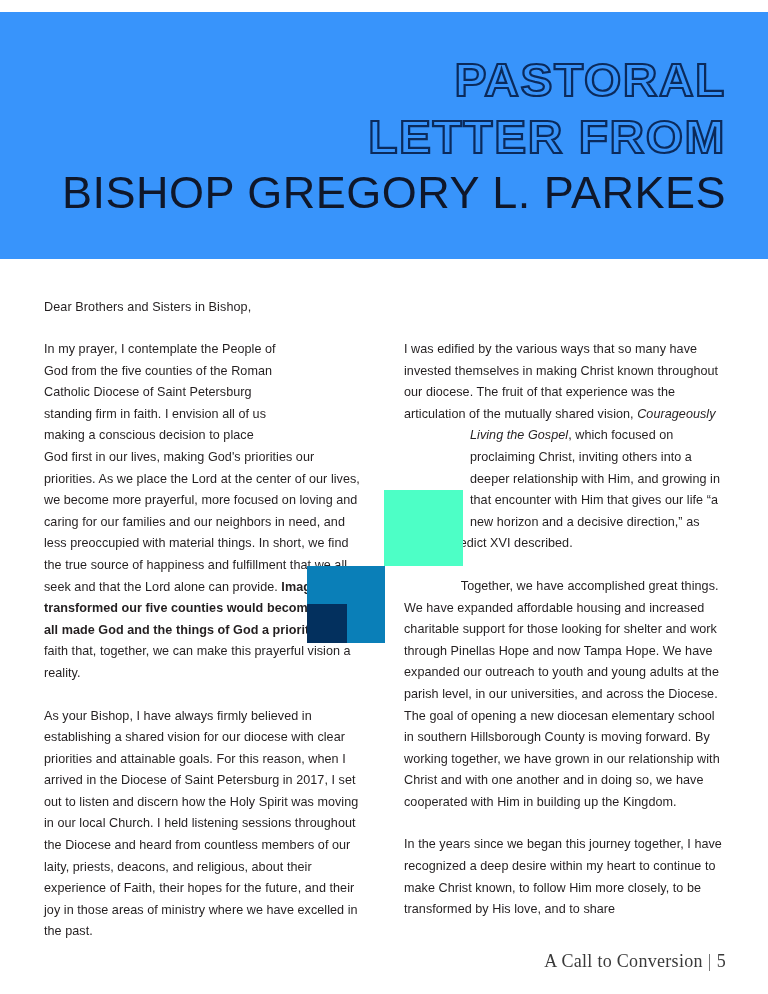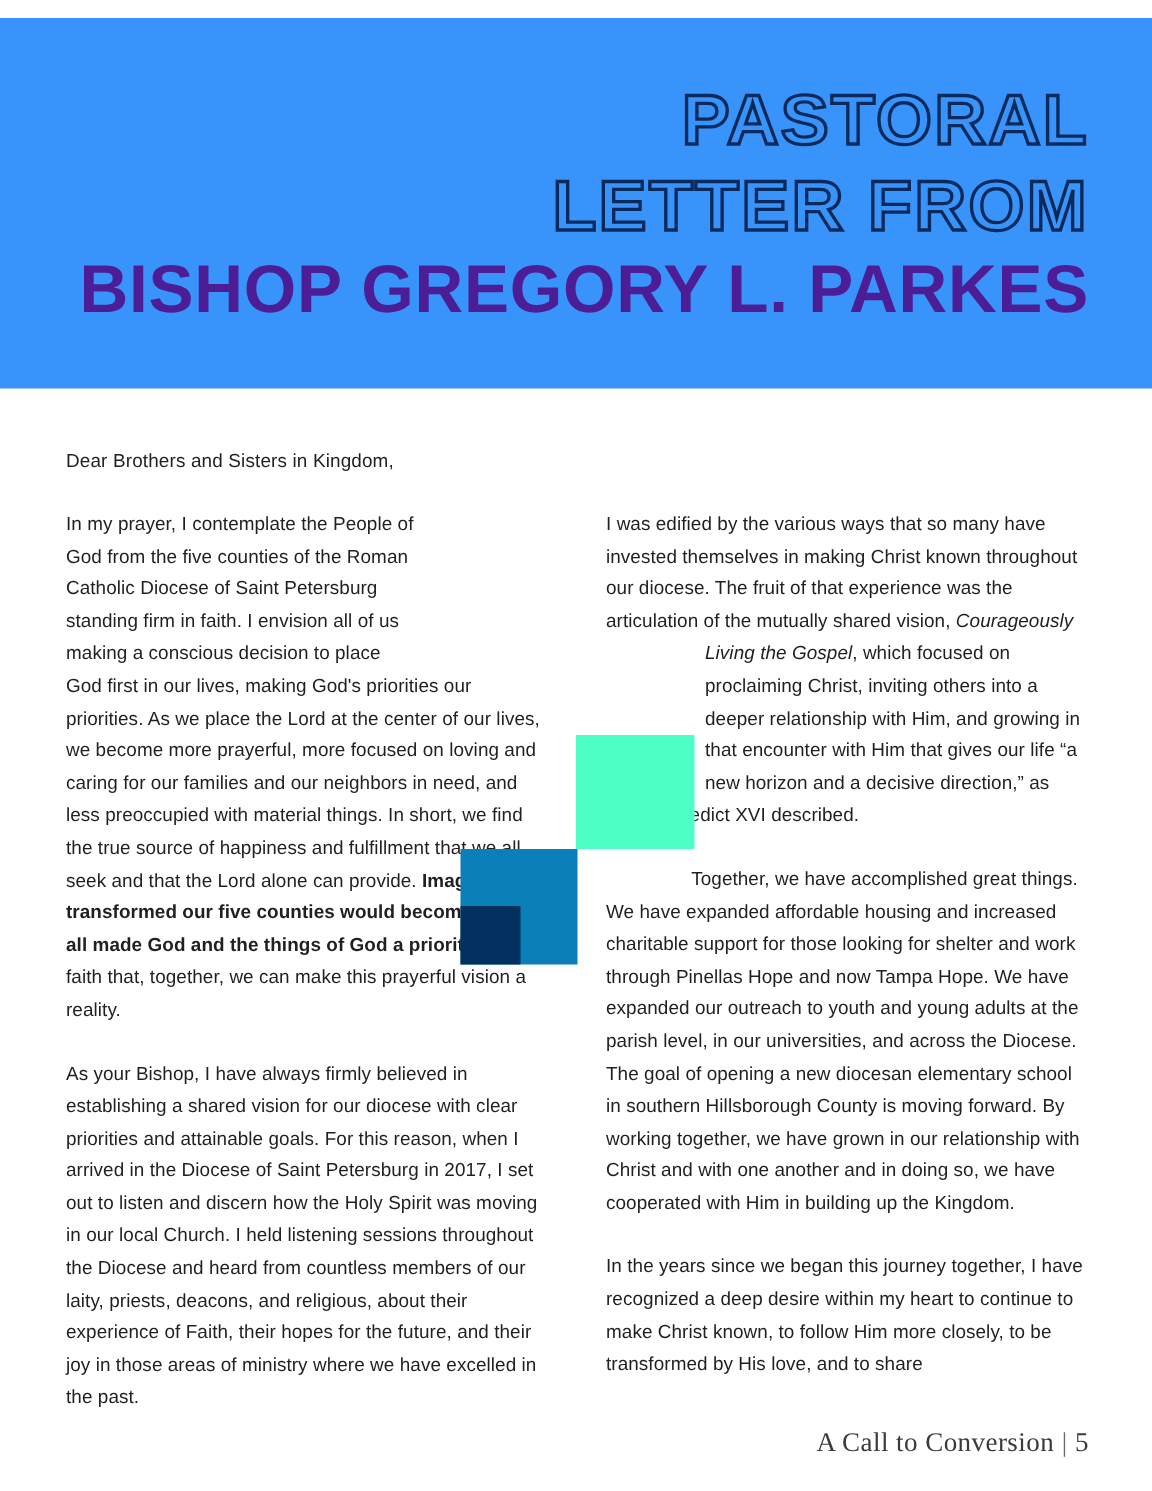--- a/index.html
+++ b/index.html
@@ -45,24 +45,24 @@
     -webkit-text-stroke: 2.2px #0b2a5b;
     text-stroke: 2.2px #0b2a5b;
     margin-bottom: 10px;
     transform: scaleX(1.02);
     transform-origin: right center;
     white-space: nowrap;
   }
   .title-solid {
     display: block;
     font-family: "Liberation Sans Narrow", "Liberation Sans", sans-serif;
-    font-weight: 700;
+    font-weight: 400;
     font-size: 45px;
     letter-spacing: 0.5px;
-    color: #4c1d95;
+    color: #0f172a;
     white-space: nowrap;
     transform: scaleX(1.0);
     transform-origin: right center;
     margin-top: 4px;
     text-align: right;
   }
 
   
   .page-body {
     position: absolute;
@@ -166,21 +166,21 @@
 <div class="header-band">
   <div class="header-titles">
     <span class="title-outline">PASTORAL</span>
     <span class="title-outline">LETTER FROM</span>
     <span class="title-solid">BISHOP GREGORY L. PARKES</span>
   </div>
 </div>
 
 <div class="page-body">
 
-  <div class="salutation">Dear Brothers and Sisters in Kingdom,</div>
+  <div class="salutation">Dear Brothers and Sisters in Bishop,</div>
 
   <div class="col col-left">
     <p>
       <span class="float-blue-shim"></span>
       <span>In my prayer, I contemplate the People of God from the five counties of the Roman Catholic Diocese of Saint Petersburg standing firm in faith. I envision all of us making a conscious decision to place God first in our lives, making God's priorities our priorities. As we place the Lord at the center of our lives, we become more prayerful, more focused on loving and caring for our families and our neighbors in need, and less preoccupied with material things. In short, we find the true source of happiness and fulfillment that we all seek and that the Lord alone can provide. </span><b>Imagine how transformed our five counties would become if we all made God and the things of God a priority.</b><span> I have faith that, together, we can make this prayerful vision a reality.</span>
     </p>
     <p>As your Bishop, I have always firmly believed in establishing a shared vision for our diocese with clear priorities and attainable goals. For this reason, when I arrived in the Diocese of Saint Petersburg in 2017, I set out to listen and discern how the Holy Spirit was moving in our local Church. I held listening sessions throughout the Diocese and heard from countless members of our laity, priests, deacons, and religious, about their experience of Faith, their hopes for the future, and their joy in those areas of ministry where we have excelled in the past.</p>
   </div>
 
   <div class="col col-right">

